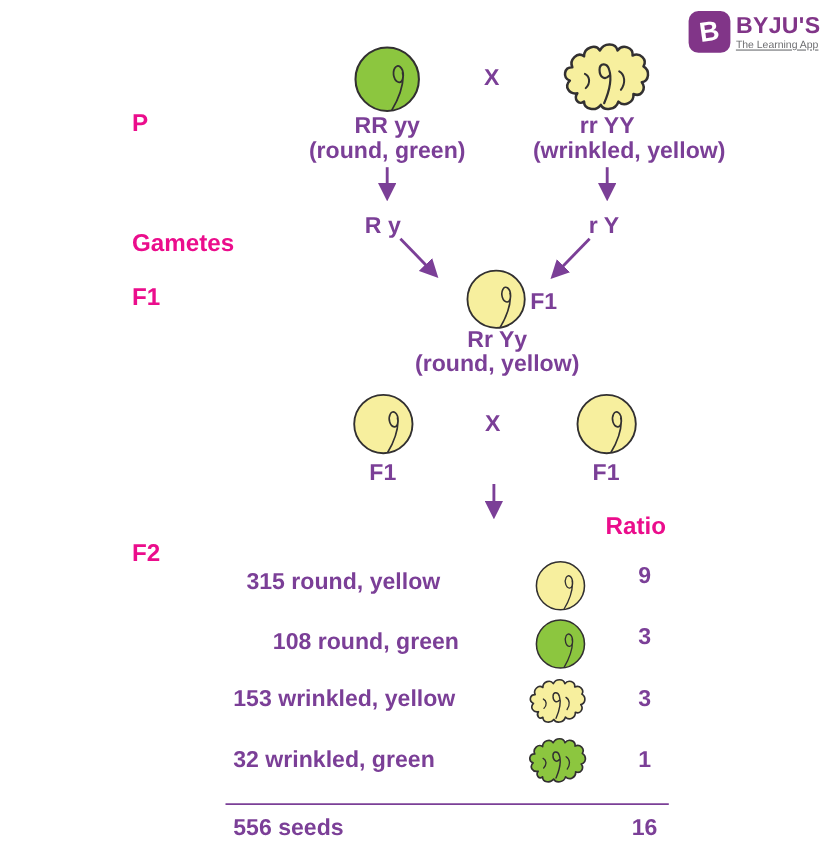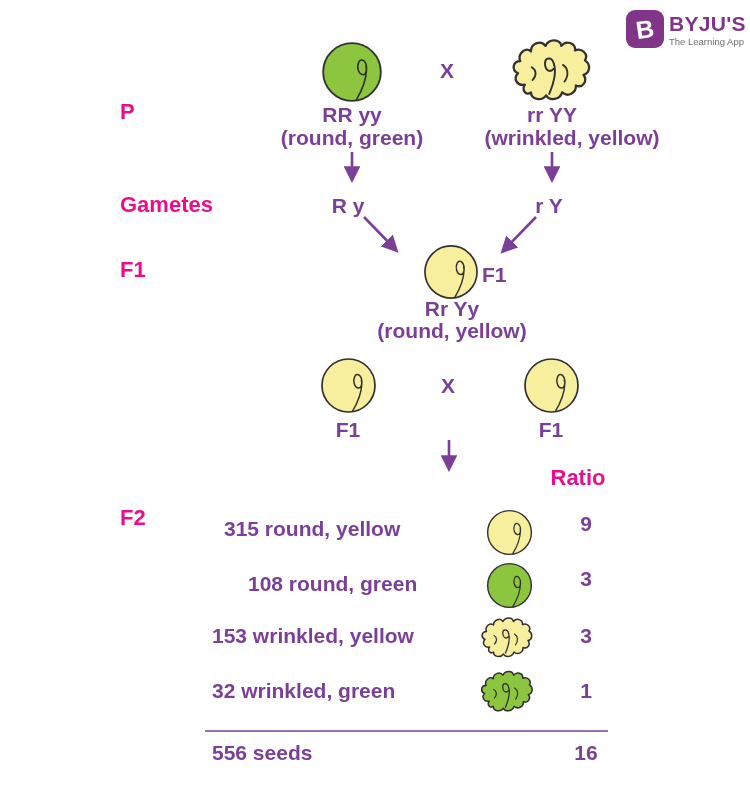--- a/index.html
+++ b/index.html
@@ -17,23 +17,23 @@
   .pea-parent-left{left:321px;top:41px;width:62px;height:62px;}
   .cross-1{left:447px;top:59px;}
   .pea-parent-right{left:504px;top:36px;width:95px;height:70px;}
   .parent-left-genotype{left:352px;top:103px;}
   .parent-left-phenotype{left:352px;top:126px;text-align:right;}
   .parent-right-genotype{left:552px;top:103px;}
   .parent-right-phenotype{left:572px;top:126px;}
 
   
   .lbl-p{left:120px;top:99px;}
-  .lbl-gametes{left:120px;top:192px;}
+  .lbl-gametes{left:120px;top:208px;}
   .lbl-f1{left:120px;top:257px;}
-  .lbl-f2{left:120px;top:505px;}
+  .lbl-f2{left:120px;top:490px;}
   .lbl-ratio{left:578px;top:465px;}
 
   
   .gamete-left{left:348px;top:194px;}
   .gamete-right{left:549px;top:194px;}
 
   
   .pea-f1{left:423px;top:244px;width:56px;height:56px;}
   .f1-side-label{left:482px;top:263px;}
   .f1-genotype{left:452px;top:297px;}
@@ -61,21 +61,21 @@
   .ratio-3{left:586px;top:679px;}
   .total-text{left:212px;top:741px;}
   .total-ratio{left:586px;top:741px;}
 
   
   .logo{left:626px;top:10px;display:flex;align-items:flex-start;gap:5px;}
   .logo-badge{width:38px;height:38px;background:#813588;border-radius:9px;display:flex;align-items:center;justify-content:center;}
   .logo-badge span{color:#fff;font-weight:700;font-size:25px;transform:rotate(-8deg);line-height:1;}
   .logo-text{display:flex;flex-direction:column;padding-top:3px;}
   .logo-brand{color:#813588;font-weight:700;font-size:21px;letter-spacing:0.3px;line-height:1;}
-  .logo-tagline{color:#6D6E71;font-weight:400;font-size:9.5px;margin-top:2px;}
+  .logo-tagline{color:#6D6E71;font-weight:400;font-size:9.5px;margin-top:2px;text-decoration:underline;}
 </style>
 </head>
 <body>
 
 <div class="canvas">
 
   <svg class="defs-svg" aria-hidden="true">
     <defs>
       <symbol id="sym-round-pea" viewBox="0 0 100 100">
         <circle cx="50" cy="50" r="46.5" stroke="#323031" stroke-width="3"></circle>

